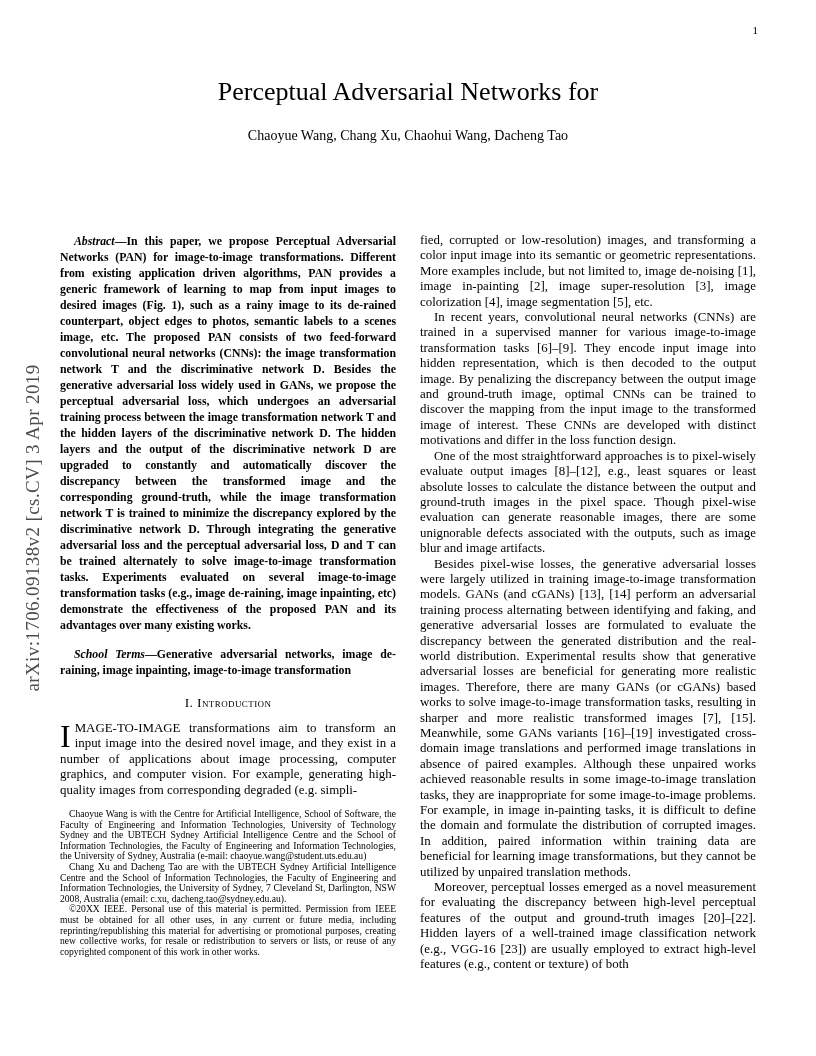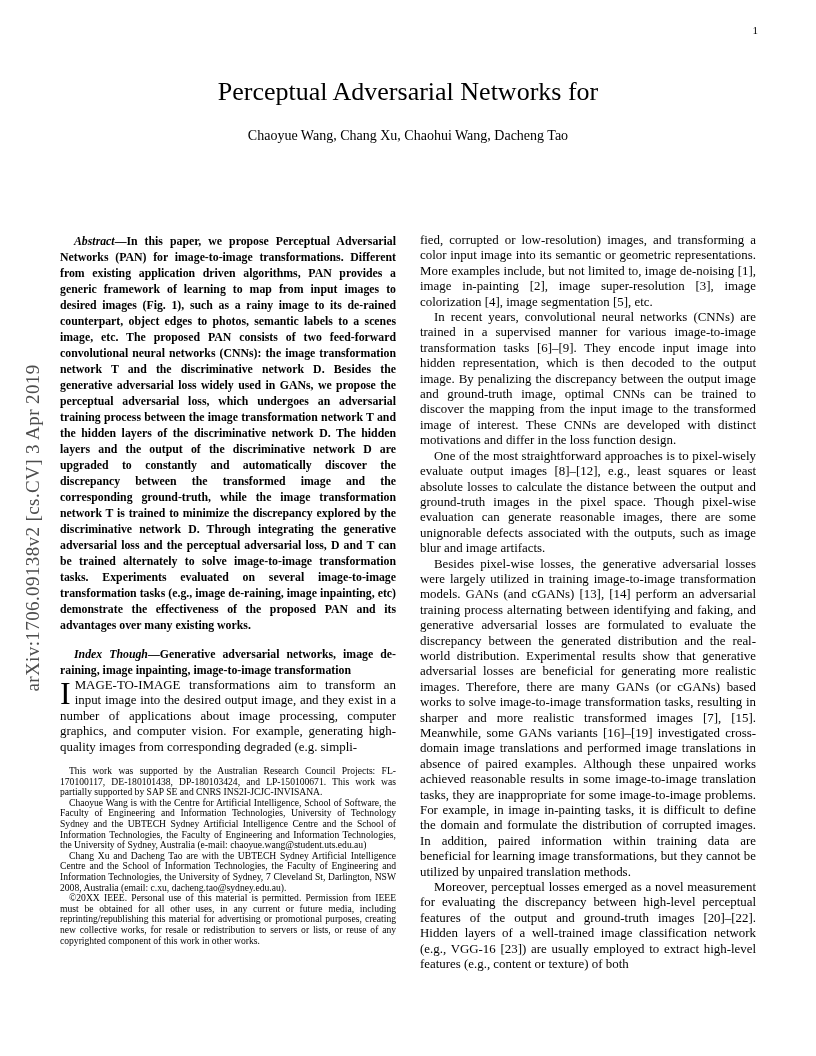--- a/index.html
+++ b/index.html
@@ -103,27 +103,27 @@
       <span>Perceptual Adversarial Networks for</span><br>
     </h1>
     <div class="authors">Chaoyue Wang, Chang Xu, Chaohui Wang, Dacheng Tao</div>
   </div>
 
   <div class="columns">
 
     <div class="col">
       <p class="abstract"><span class="lead-label">Abstract</span><span>—In this paper, we propose Perceptual Adversarial Networks (PAN) for image-to-image transformations. Different from existing application driven algorithms, PAN provides a generic framework of learning to map from input images to desired images (Fig. 1), such as a rainy image to its de-rained counterpart, object edges to photos, semantic labels to a scenes image, etc. The proposed PAN consists of two feed-forward convolutional neural networks (CNNs): the image transformation network T and the discriminative network D. Besides the generative adversarial loss widely used in GANs, we propose the perceptual adversarial loss, which undergoes an adversarial training process between the image transformation network T and the hidden layers of the discriminative network D. The hidden layers and the output of the discriminative network D are upgraded to constantly and automatically discover the discrepancy between the transformed image and the corresponding ground-truth, while the image transformation network T is trained to minimize the discrepancy explored by the discriminative network D. Through integrating the generative adversarial loss and the perceptual adversarial loss, D and T can be trained alternately to solve image-to-image transformation tasks. Experiments evaluated on several image-to-image transformation tasks (e.g., image de-raining, image inpainting, etc) demonstrate the effectiveness of the proposed PAN and its advantages over many existing works.</span></p>
 
-      <p class="index-terms"><span class="lead-label">Index Though</span><span>—Generative adversarial networks, image de-raining, image inpainting, image-to-image transformation</span></p>
+      <p class="index-terms"><span class="lead-label">School Terms</span><span>—Generative adversarial networks, image de-raining, image inpainting, image-to-image transformation</span></p>
 
+      <h2 class="section-heading">I. Introduction</h2>
 
-      <p class="body-par dropcap-par"><span class="dropcap">I</span><span>MAGE-TO-IMAGE transformations aim to transform an input image into the desired output image, and they exist in a number of applications about image processing, computer graphics, and computer vision. For example, generating high-quality images from corresponding degraded (e.g. simpli-</span></p>
+      <p class="body-par dropcap-par"><span class="dropcap">I</span><span>MAGE-TO-IMAGE transformations aim to transform an input image into the desired novel image, and they exist in a number of applications about image processing, computer graphics, and computer vision. For example, generating high-quality images from corresponding degraded (e.g. simpli-</span></p>
 
       <div class="footnotes">
-        <p class="footnote">This work was supported by the Australian Research Council Projects: FL-170100117, DE-180101438, DP-180103424, and LP-150100671. This work was partially supported by SAP SE and CNRS INS2I-JCJC-INVISANA.</p>
         <p class="footnote">Chaoyue Wang is with the Centre for Artificial Intelligence, School of Software, the Faculty of Engineering and Information Technologies, University of Technology Sydney and the UBTECH Sydney Artificial Intelligence Centre and the School of Information Technologies, the Faculty of Engineering and Information Technologies, the University of Sydney, Australia (e-mail: chaoyue.wang@student.uts.edu.au)</p>
         <p class="footnote">Chang Xu and Dacheng Tao are with the UBTECH Sydney Artificial Intelligence Centre and the School of Information Technologies, the Faculty of Engineering and Information Technologies, the University of Sydney, 7 Cleveland St, Darlington, NSW 2008, Australia (email: c.xu, dacheng.tao@sydney.edu.au).</p>
         <p class="footnote">©20XX IEEE. Personal use of this material is permitted. Permission from IEEE must be obtained for all other uses, in any current or future media, including reprinting/republishing this material for advertising or promotional purposes, creating new collective works, for resale or redistribution to servers or lists, or reuse of any copyrighted component of this work in other works.</p>
       </div>
     </div>
 
     <div class="col">
       <p class="body-par no-indent">fied, corrupted or low-resolution) images, and transforming a color input image into its semantic or geometric representations. More examples include, but not limited to, image de-noising [1], image in-painting [2], image super-resolution [3], image colorization [4], image segmentation [5], etc.</p>
       <p class="body-par">In recent years, convolutional neural networks (CNNs) are trained in a supervised manner for various image-to-image transformation tasks [6]–[9]. They encode input image into hidden representation, which is then decoded to the output image. By penalizing the discrepancy between the output image and ground-truth image, optimal CNNs can be trained to discover the mapping from the input image to the transformed image of interest. These CNNs are developed with distinct motivations and differ in the loss function design.</p>
       <p class="body-par">One of the most straightforward approaches is to pixel-wisely evaluate output images [8]–[12], e.g., least squares or least absolute losses to calculate the distance between the output and ground-truth images in the pixel space. Though pixel-wise evaluation can generate reasonable images, there are some unignorable defects associated with the outputs, such as image blur and image artifacts.</p>

